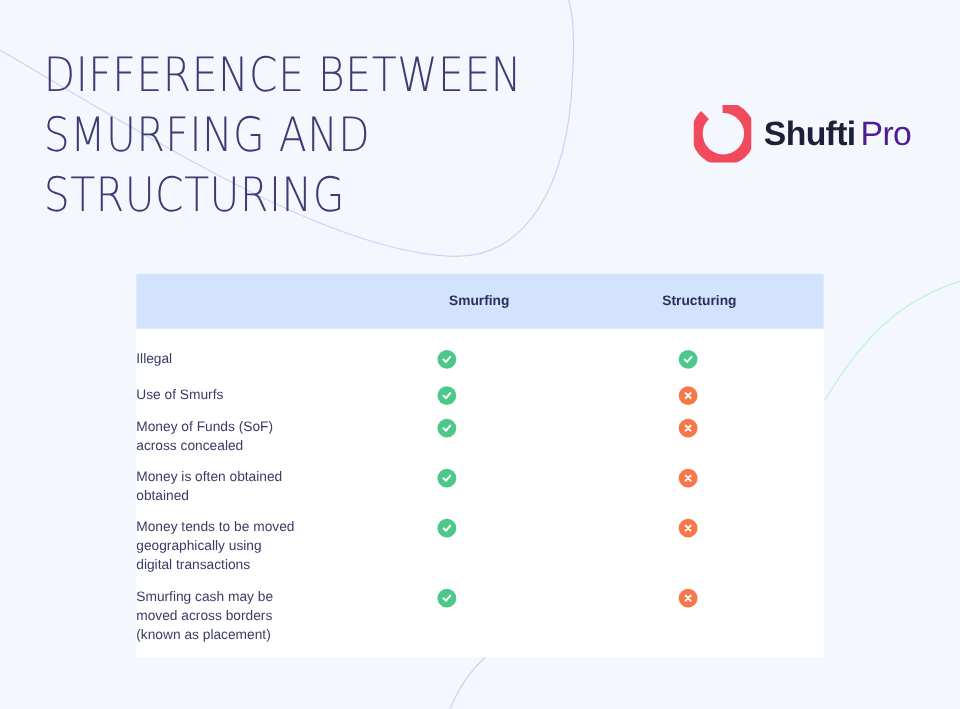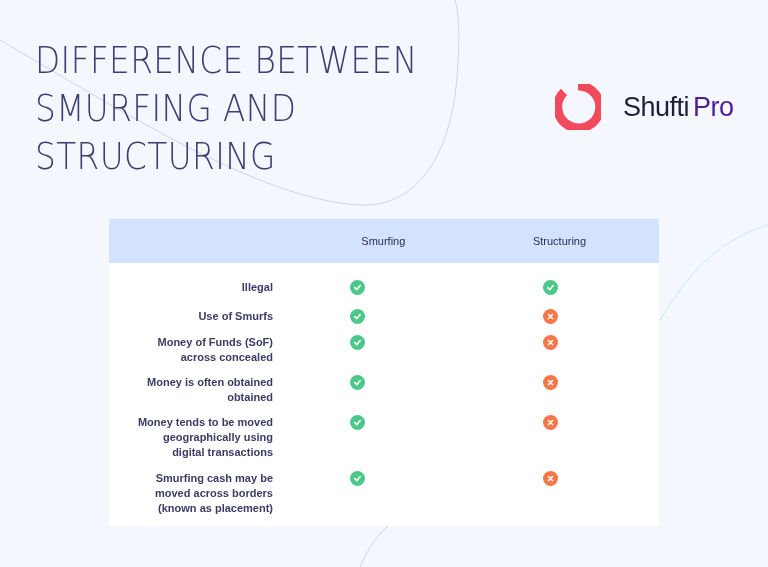--- a/index.html
+++ b/index.html
@@ -13,37 +13,37 @@
       position: absolute; left: 35px; top: 36px;
       font-family: "DejaVu Sans", sans-serif;
       font-weight: 200; font-size: 38px; line-height: 48px;
       color: #3b3d73; letter-spacing: 0.5px;
       transform: scaleX(0.86); transform-origin: left top;
     }
     .title div { white-space: nowrap; }
     .logo { position: absolute; left: 555px; top: 84px; display: flex; align-items: center; }
     .logo-mark { width: 46px; height: 46px; }
     .logo-text { margin-left: 10px; font-size: 27px; color: #1f2037; letter-spacing: -0.5px; }
-    .logo-text .b { font-weight: normal; margin-left: 12px; }
+    .logo-text .b { font-weight: bold; }
     .logo-text .l { font-weight: normal; margin-left: 4px; color: #4c1d95; }
     .table {
       position: absolute; left: 109px; top: 219px; width: 550px; height: 307px;
       background: #ffffff;
     }
     .thead {
       height: 44px; background: #d3e2fd; display: flex; align-items: center;
-      font-weight: normal; font-size: 11px; color: #2c2e5c; padding-left: 48px;
+      font-weight: bold; font-size: 11px; color: #2c2e5c; padding-left: 48px;
     }
     .col-label { width: 164px; text-align: center; }
     .col-a { width: 168px; text-align: center; padding-left: 0; }
     .col-b { width: 218px; text-align: center; }
     .thead .col-a { margin-left: 0; }
     .row { position: absolute; left: 0; width: 550px; display: flex; align-items: flex-start; }
     .row .lbl {
-      width: 164px; text-align: right; font-size: 11px; line-height: 15px; color: #3a3c66; font-weight: bold;
+      width: 164px; text-align: left; font-size: 11px; line-height: 15px; color: #3a3c66;
     }
     .row .ic { display: flex; justify-content: center; }
     .row .ca { width: 168px; padding-left: 0; }
     .row .cb { width: 218px; }
     .icon { width: 15px; height: 15px; border-radius: 50%; display: flex; align-items: center; justify-content: center; }
     .icon svg { width: 9px; height: 9px; }
   </style>
 </head>
 <body>
 

